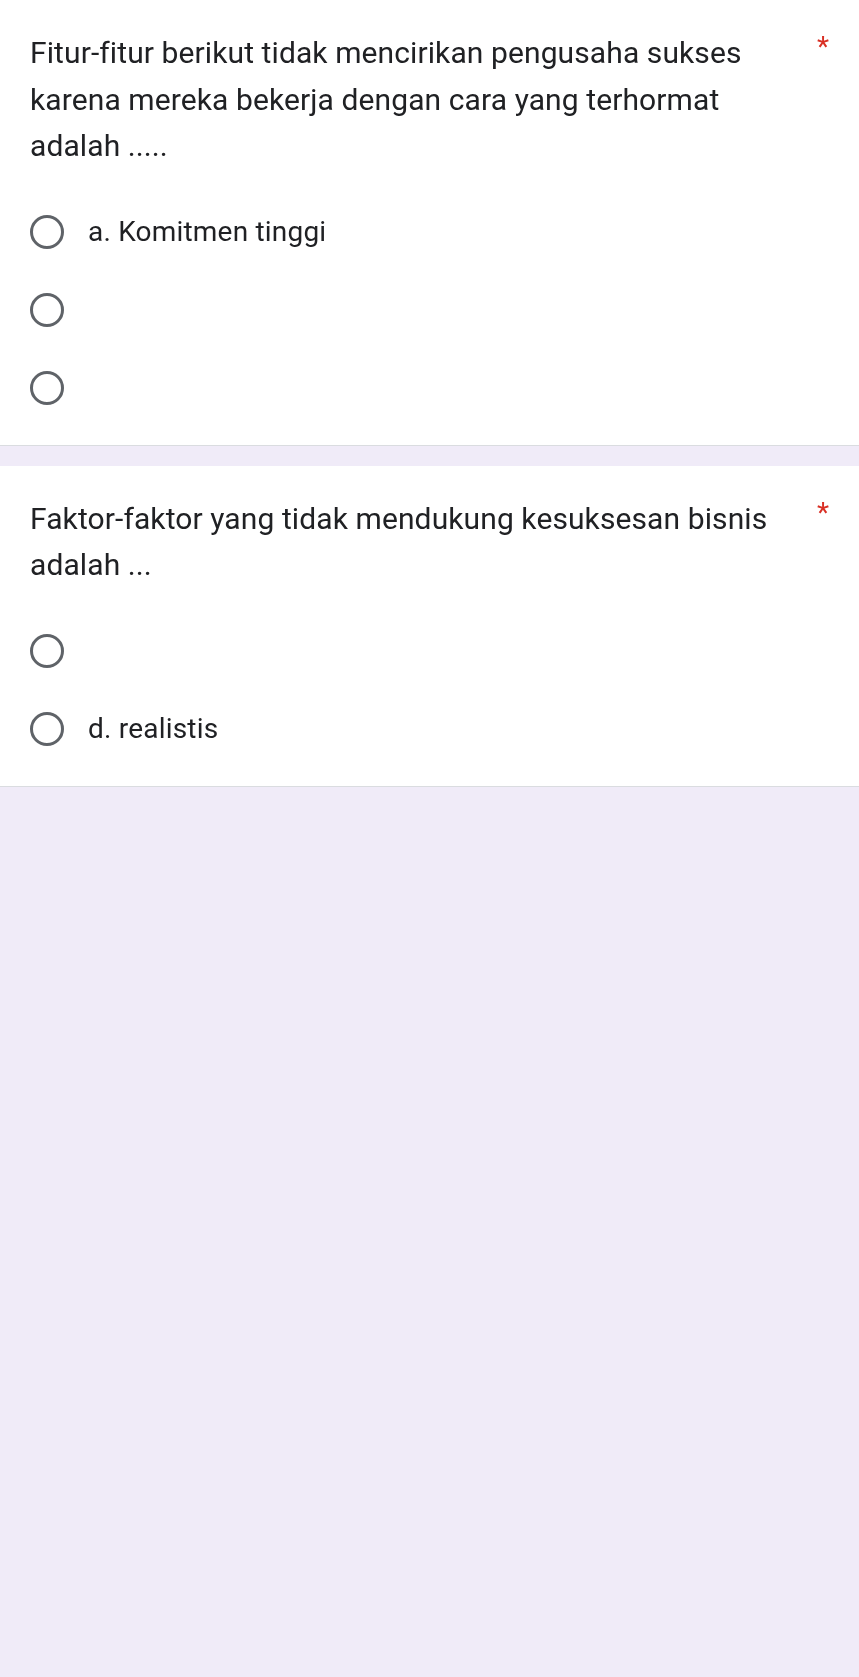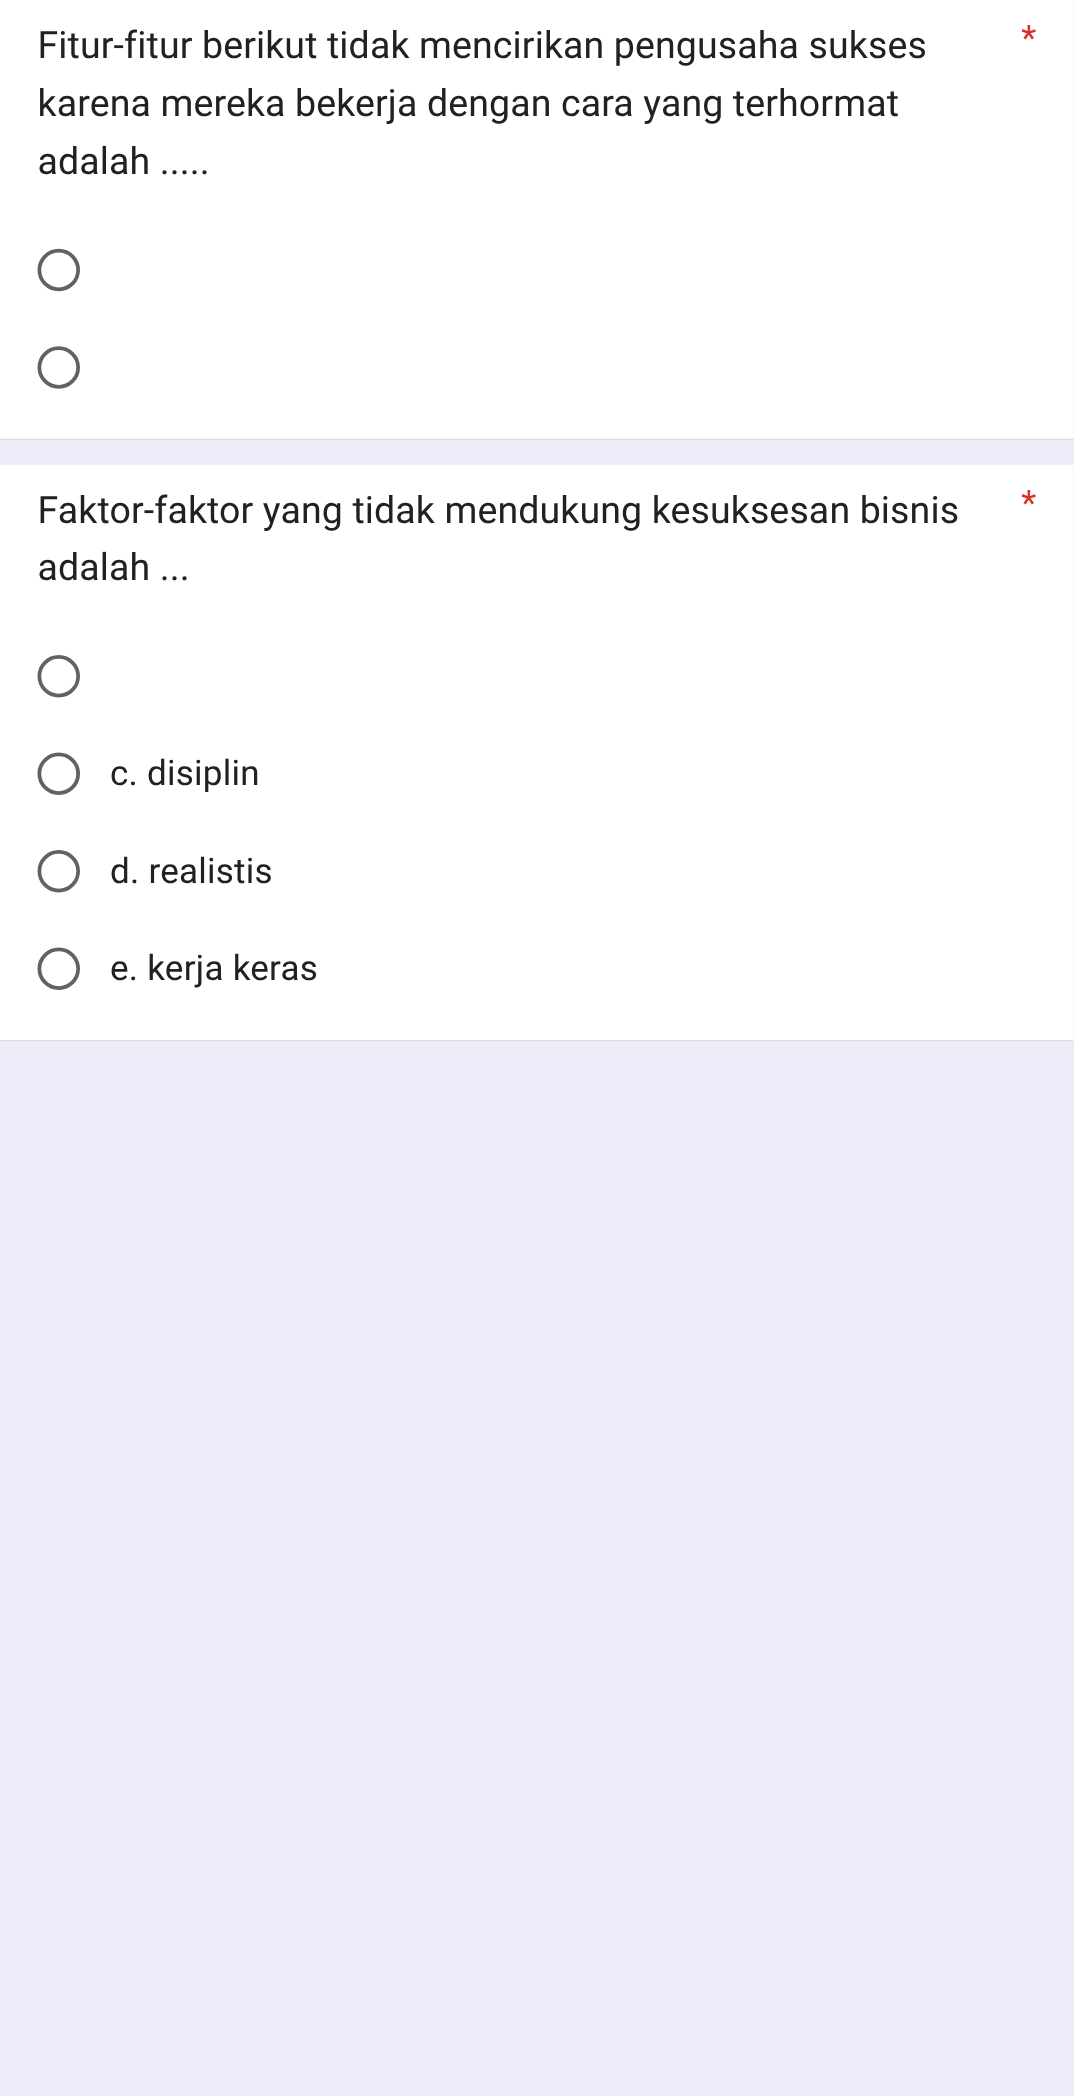--- a/index.html
+++ b/index.html
@@ -7,21 +7,21 @@
       padding: 0;
       box-sizing: border-box;
     }
     body {
       font-family: Roboto, Arial, sans-serif;
       background: #f0ebf8;
       width: 859px;
     }
     .question-card {
       background: #fff;
-      padding: 14px 30px 40px 30px;
+      padding: 30px 30px 40px 30px;
       border-bottom: 1px solid #dadce0;
       margin-bottom: 20px;
     }
     .question-card:last-child {
       margin-bottom: 0;
     }
     .question-header {
       display: flex;
       align-items: flex-start;
       margin-bottom: 45px;
@@ -67,42 +67,38 @@
 <body>
 
 <div class="question-card">
   <div class="question-header">
     <div class="question-text">Fitur-fitur berikut tidak mencirikan pengusaha sukses karena mereka bekerja dengan cara yang terhormat adalah .....</div>
     <div class="required-mark">*</div>
   </div>
   <div class="options">
     <div class="option-item">
       <div class="radio-circle"></div>
+      <div class="option-label">a. Komitmen tinggi</div>
+    </div>
+    <div class="option-item">
+      <div class="radio-circle"></div>
     </div>
     <div class="option-item">
       <div class="radio-circle"></div>
     </div>
   </div>
 </div>
 
 <div class="question-card">
   <div class="question-header">
     <div class="question-text">Faktor-faktor yang tidak mendukung kesuksesan bisnis adalah ...</div>
     <div class="required-mark">*</div>
   </div>
   <div class="options">
     <div class="option-item">
       <div class="radio-circle"></div>
     </div>
     <div class="option-item">
       <div class="radio-circle"></div>
-      <div class="option-label">c. disiplin</div>
-    </div>
-    <div class="option-item">
-      <div class="radio-circle"></div>
       <div class="option-label">d. realistis</div>
-    </div>
-    <div class="option-item">
-      <div class="radio-circle"></div>
-      <div class="option-label">e. kerja keras</div>
     </div>
   </div>
 </div>
 
 </body></html>

